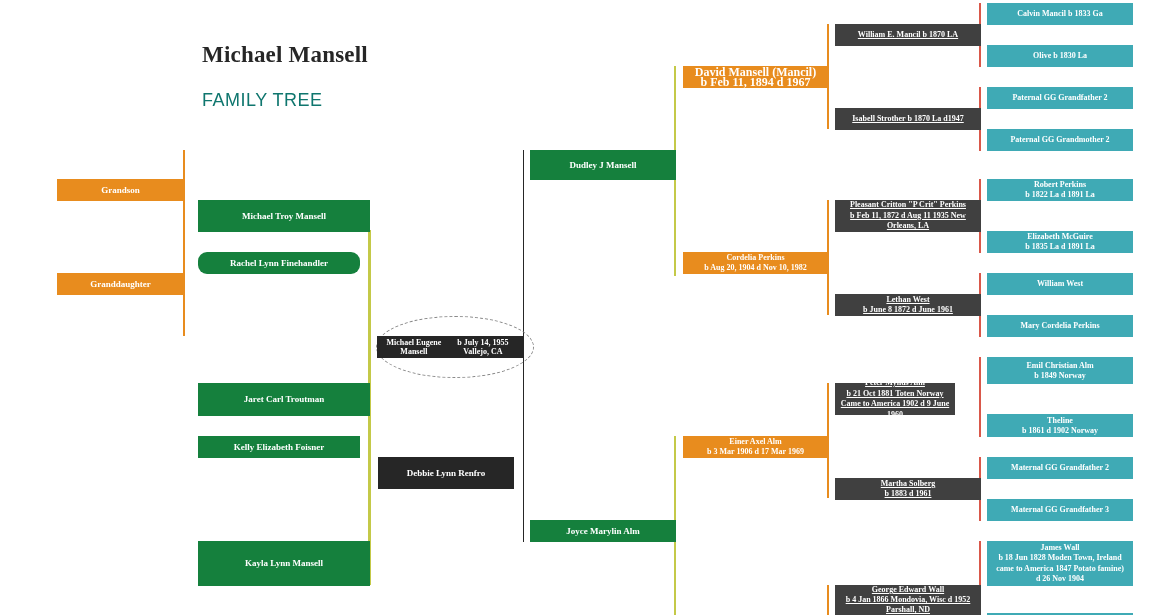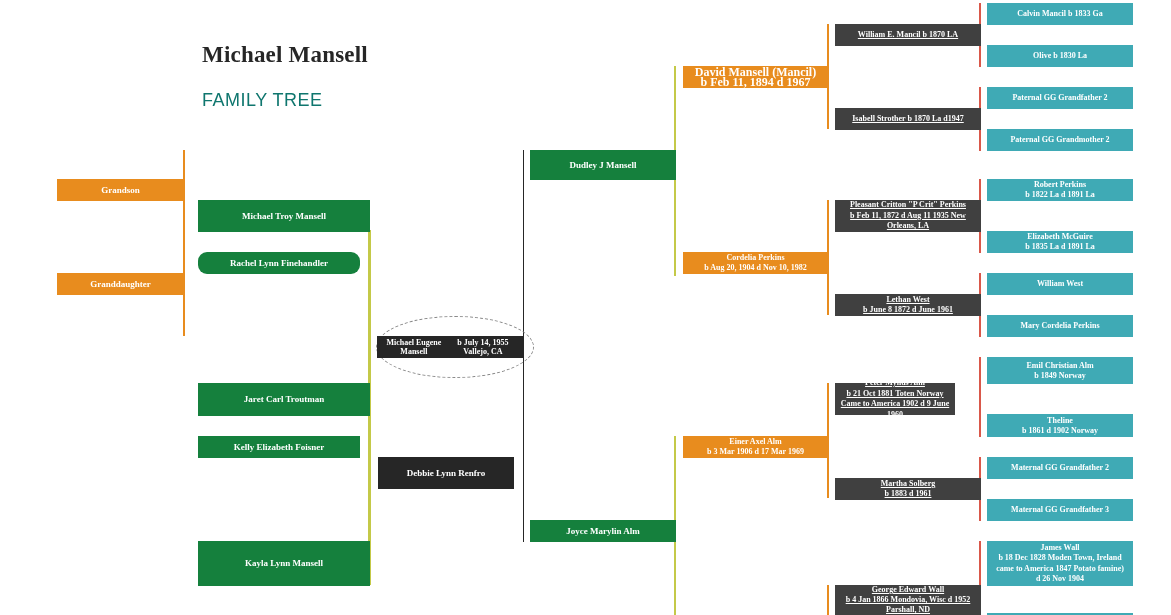--- a/index.html
+++ b/index.html
@@ -105,15 +105,15 @@
 b 1835 La  d 1891 La</div>
 <div class="box teal" style="left:987px; top:273px; width:146px; height:22px; font-size:8px;">William West</div>
 <div class="box teal" style="left:987px; top:315px; width:146px; height:22px; font-size:8px;">Mary Cordelia Perkins</div>
 <div class="box teal" style="left:987px; top:357px; width:146px; height:27px; font-size:8px; line-height:10px;">Emil Christian Alm
 b 1849 Norway</div>
 <div class="box teal" style="left:987px; top:414px; width:146px; height:23px; font-size:8px; line-height:10px;">Theline
 b 1861  d 1902 Norway</div>
 <div class="box teal" style="left:987px; top:457px; width:146px; height:22px; font-size:8px;">Maternal GG Grandfather 2</div>
 <div class="box teal" style="left:987px; top:499px; width:146px; height:22px; font-size:8px;">Maternal GG Grandfather 3</div>
 <div class="box teal" style="left:987px; top:541px; width:146px; height:45px; font-size:8px; line-height:10.5px;">James Wall
-b 18 Dec 1828 Moden Town, Ireland came to America 1847 Potato famine)
+b 18 Jun 1828 Moden Town, Ireland came to America 1847 Potato famine)
 d 26 Nov 1904</div>
 <div class="box teal" style="left:987px; top:613px; width:146px; height:2px;"></div>
 
 </body></html>

